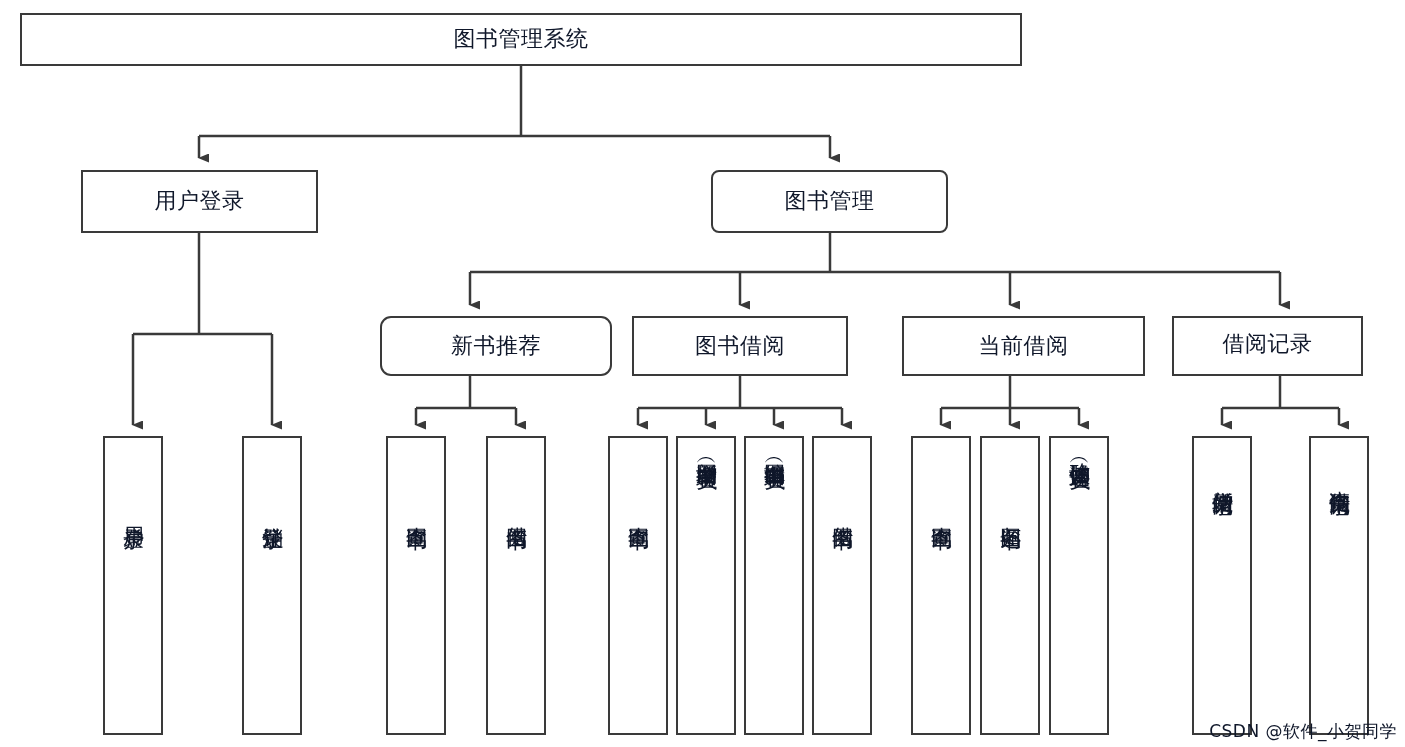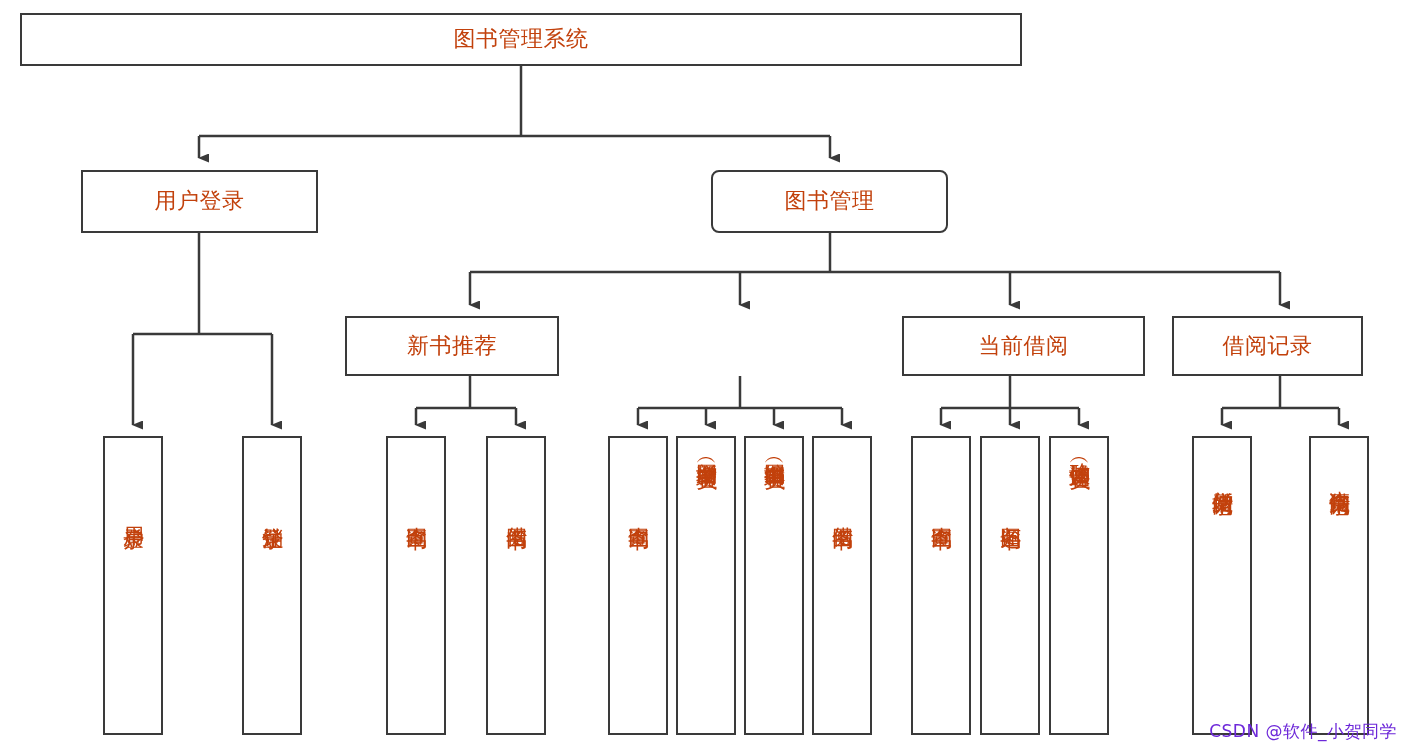--- a/index.html
+++ b/index.html
@@ -26,21 +26,21 @@
     pointer-events: none;
   }
   .node {
     position: absolute;
     box-sizing: border-box;
     background: #ffffff;
     border: 2.5px solid #3a3a3a;
     display: flex;
     align-items: center;
     justify-content: center;
-    color: #c2410c;
+    color: #0f172a;
   }
   .node .label-h {
     font-size: 22px;
     line-height: 1.2;
     letter-spacing: 0.5px;
     white-space: nowrap;
   }
   .node.vert {
     align-items: flex-start;
     justify-content: center;
@@ -55,21 +55,21 @@
     white-space: nowrap;
   }
   .node.vert.mid .label-v {
     margin-top: 0px;
   }
   .watermark {
     position: absolute;
     right: 8px;
     bottom: 4px;
     font-size: 17px;
-    color: #6d28d9;
+    color: #0f172a;
     letter-spacing: 0.5px;
     white-space: nowrap;
     user-select: none;
   }
 </style>
 </head>
 <body>
 
 <div id="canvas">
 
@@ -127,27 +127,30 @@
     <span class="label-h">图书管理系统</span>
   </div>
 
   <div class="node" style="left:81px; top:170px; width:237px; height:63px;">
     <span class="label-h">用户登录</span>
   </div>
   <div class="node" style="left:711px; top:170px; width:237px; height:63px;border-radius:8px;">
     <span class="label-h">图书管理</span>
   </div>
 
-  <div class="node" style="left:345px; top:316px; width:214px; height:60px;">
+  <div class="node" style="left:380px; top:316px; width:232px; height:60px;border-radius:11px;">
     <span class="label-h">新书推荐</span>
+  </div>
+  <div class="node" style="left:632px; top:316px; width:216px; height:60px;">
+    <span class="label-h">图书借阅</span>
   </div>
   <div class="node" style="left:902px; top:316px; width:243px; height:60px;">
     <span class="label-h">当前借阅</span>
   </div>
-  <div class="node" style="left:1172px; top:316px; width:191px; height:60px;">
+  <div class="node" style="left:1172px; top:316px; width:191px; height:60px;font-family:Liberation Mono, monospace;">
     <span class="label-h">借阅记录</span>
   </div>
 
   <div class="node vert mid" style="left:103px; top:436px; width:60px; height:299px; padding-top:72px;">
     <span class="label-v">用户登录</span>
   </div>
   <div class="node vert mid" style="left:242px; top:436px; width:60px; height:299px; padding-top:72px;">
     <span class="label-v">注销登录</span>
   </div>
 

